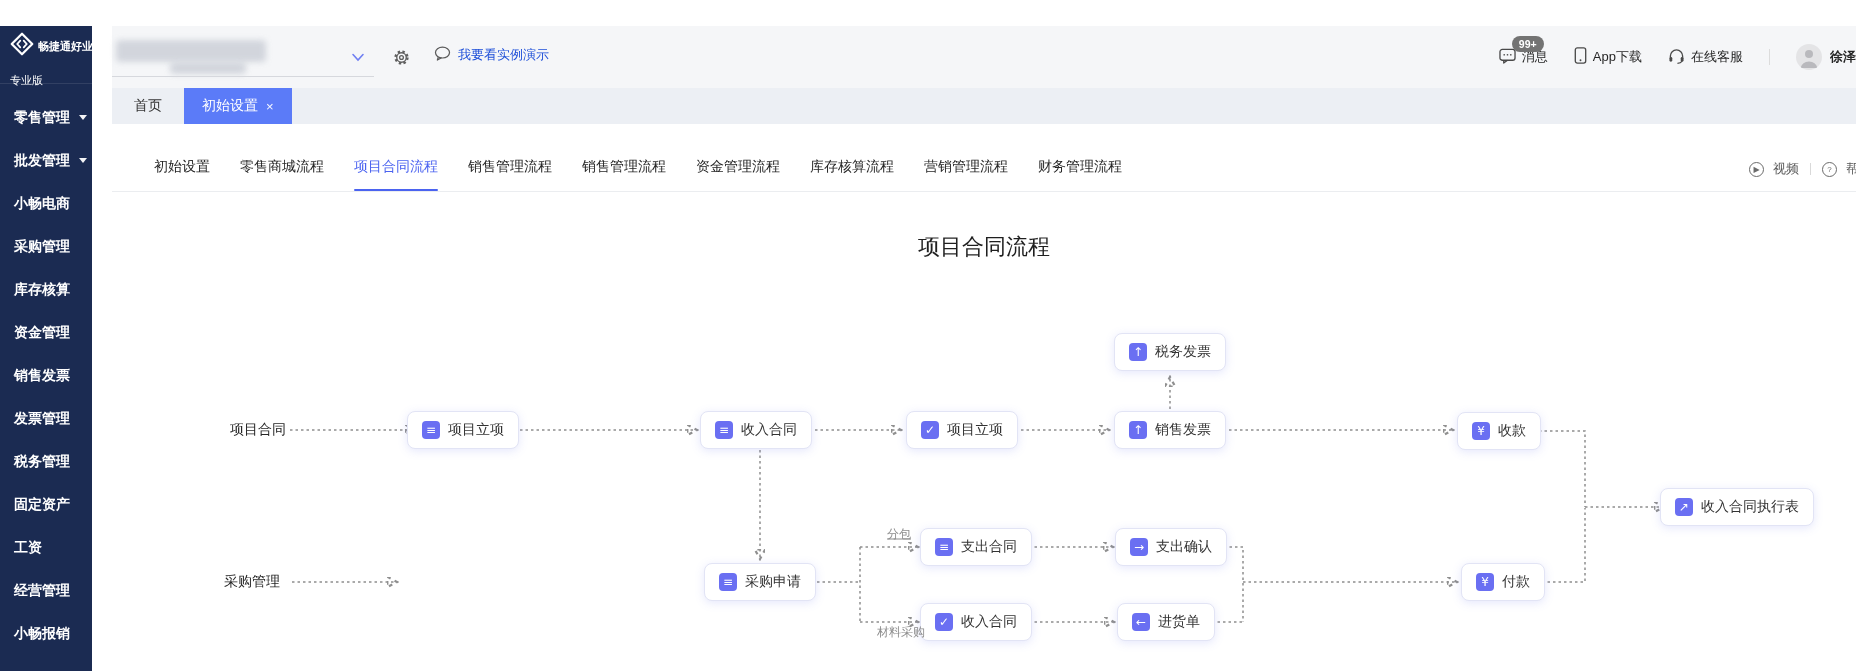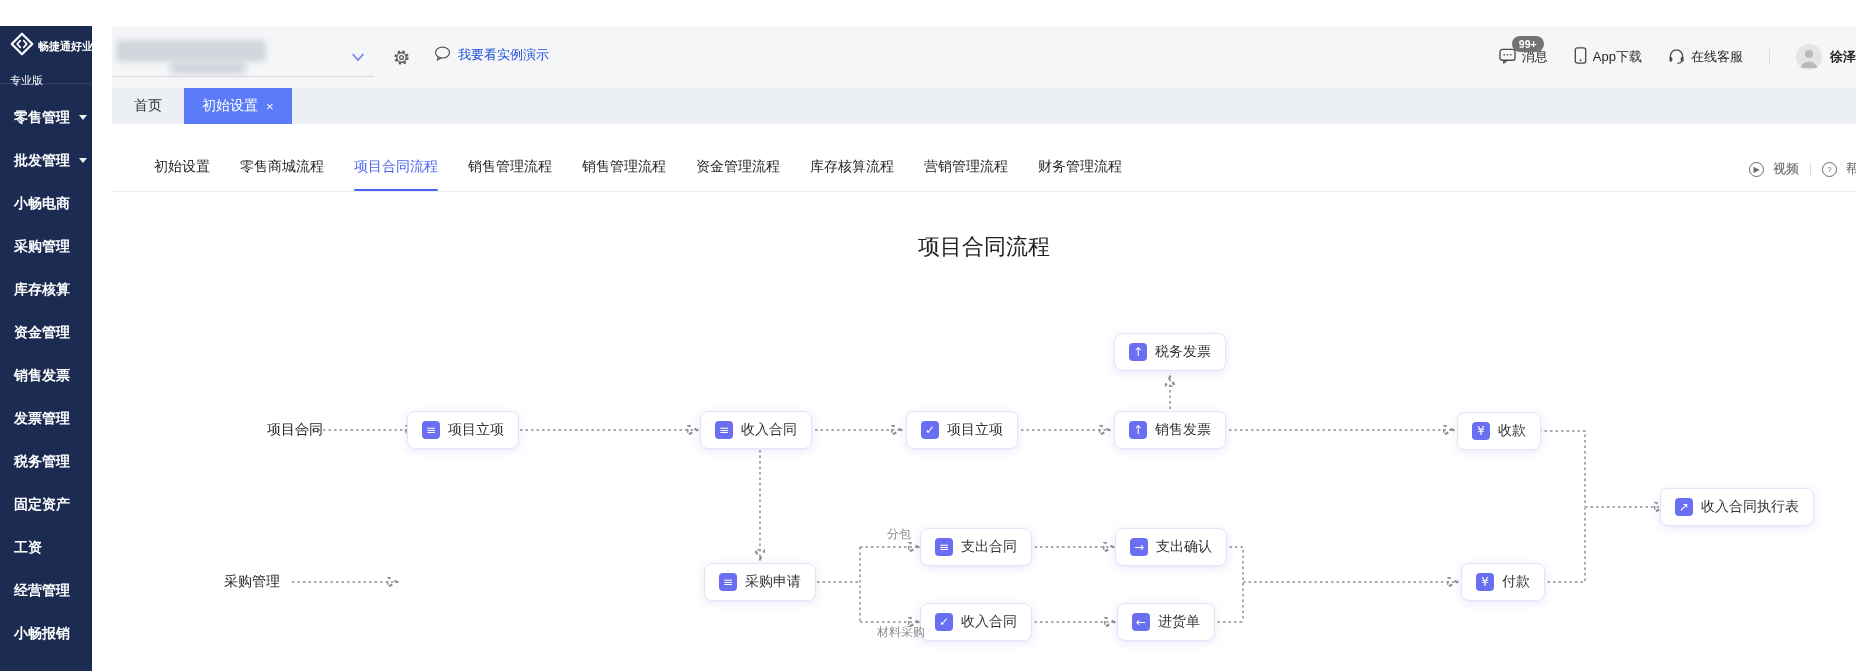--- a/index.html
+++ b/index.html
@@ -309,21 +309,21 @@
             <span class="node-label">收入合同</span>
           </div>
           <div class="flow-node" style="left: 1054px; top: 430px;">
             <span class="node-icon">←</span>
             <span class="node-label">进货单</span>
           </div>
           <div class="flow-node" style="left: 1391px; top: 390px;">
             <span class="node-icon">¥</span>
             <span class="node-label">付款</span>
           </div>
-          <div class="row-label" style="left: 146px; top: 238px; margin-left: 37px;">项目合同</div>
+          <div class="row-label" style="left: 146px; top: 238px;">项目合同</div>
           <div class="row-label" style="left: 140px; top: 390px;">采购管理</div>
-          <div class="edge-label" style="left: 787px; top: 342px;">分包</div>
+          <div class="edge-label" style="left: 787px; top: 342px; text-decoration: underline;">分包</div>
           <div class="edge-label" style="left: 789px; top: 440px;">材料采购</div>
         </div>
     </div>
 
   </div>
 </div>
 
 </body></html>

